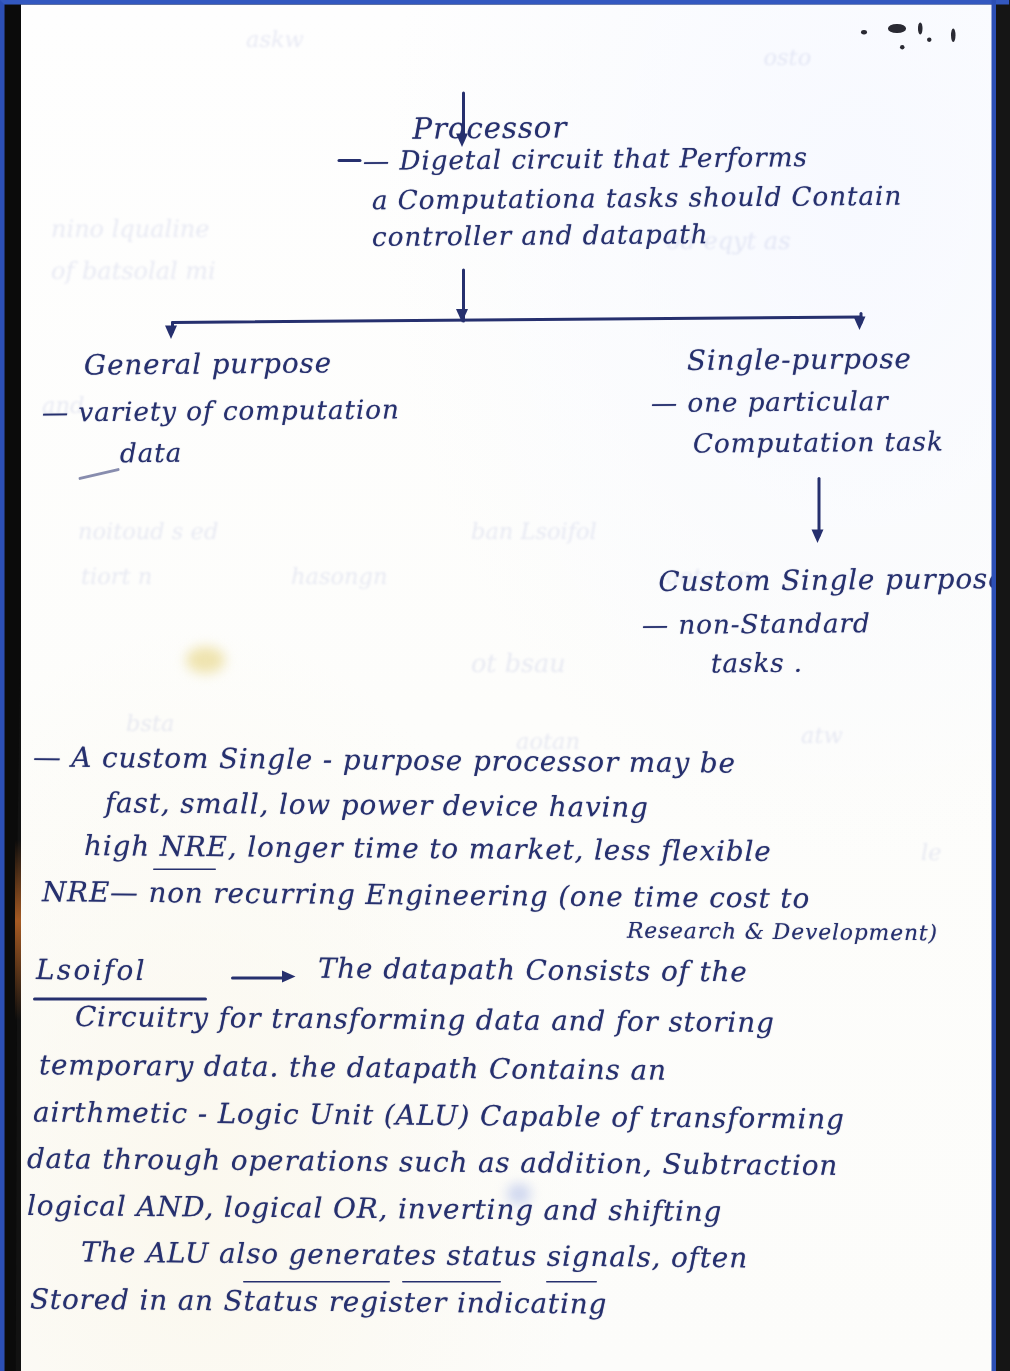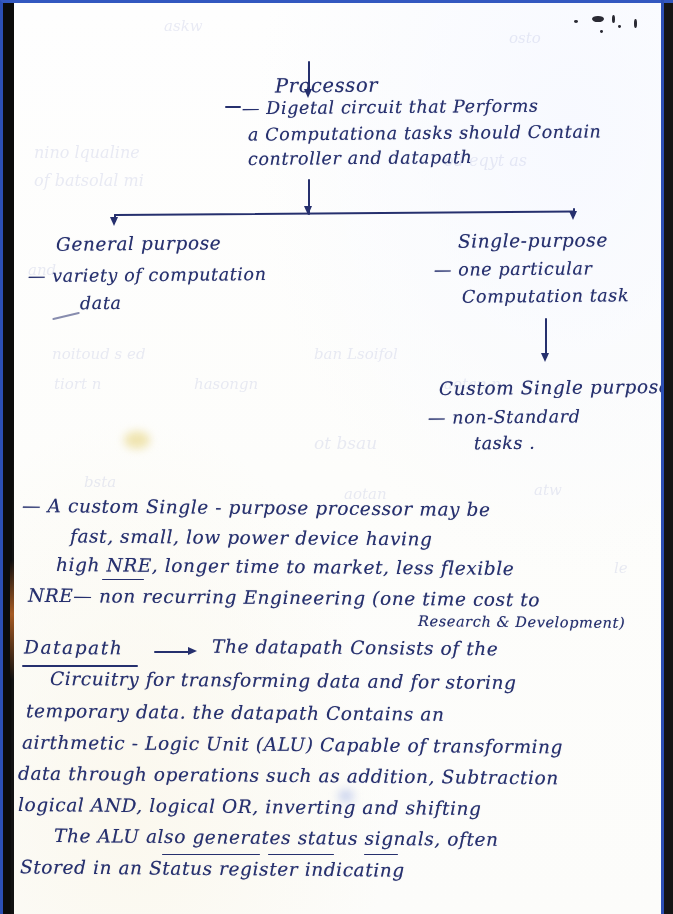--- a/index.html
+++ b/index.html
@@ -237,21 +237,21 @@
     <div class="hw s22 tiltB" style="left:460px; top:430px;">tasks .</div>
 
     <div class="hw s24 tiltD" style="left:8px; top:494px;">— A custom Single - purpose processor may be</div>
     <div class="hw s24 tiltD" style="left:56px; top:524px;">fast, small, low power device having</div>
     <div class="hw s24 tiltD" style="left:42px; top:553px;">high NRE, longer time to market, less flexible</div>
     <div class="ul" style="left:88px; top:576px; width:42px;"></div>
 
     <div class="hw s24 tiltD" style="left:14px; top:584px;">NRE—  non recurring Engineering (one time cost to</div>
     <div class="hw s18 tiltD" style="left:404px; top:611px;">Research &amp; Development)</div>
 
-    <div class="hw s24 tiltD" style="left:10px; top:634px; letter-spacing:1.6px;">Datapath</div>
+    <div class="hw s24 tiltD" style="left:10px; top:634px; letter-spacing:1.6px;">Lsoifol</div>
     <div class="ul" style="left:8px; top:662px; width:116px; height:1.8px;"></div>
     <div class="stroke hline" style="left:140px; top:648px; width:36px;"></div>
     <div class="arrowhead right" style="left:174px; top:644px;"></div>
 
     <div class="hw s24 tiltD" style="left:198px; top:634px;">The datapath Consists of the</div>
     <div class="hw s24 tiltD" style="left:36px; top:667px;">Circuitry for transforming data and for storing</div>
     <div class="hw s24 tiltD" style="left:12px; top:699px;">temporary data. the datapath Contains an</div>
     <div class="hw s24 tiltD" style="left:8px; top:731px;">airthmetic - Logic Unit (ALU) Capable of transforming</div>
     <div class="hw s24 tiltD" style="left:4px; top:762px;">data through operations such as addition, Subtraction</div>
     <div class="hw s24 tiltD" style="left:4px; top:793px;">logical AND, logical OR, inverting and shifting</div>

